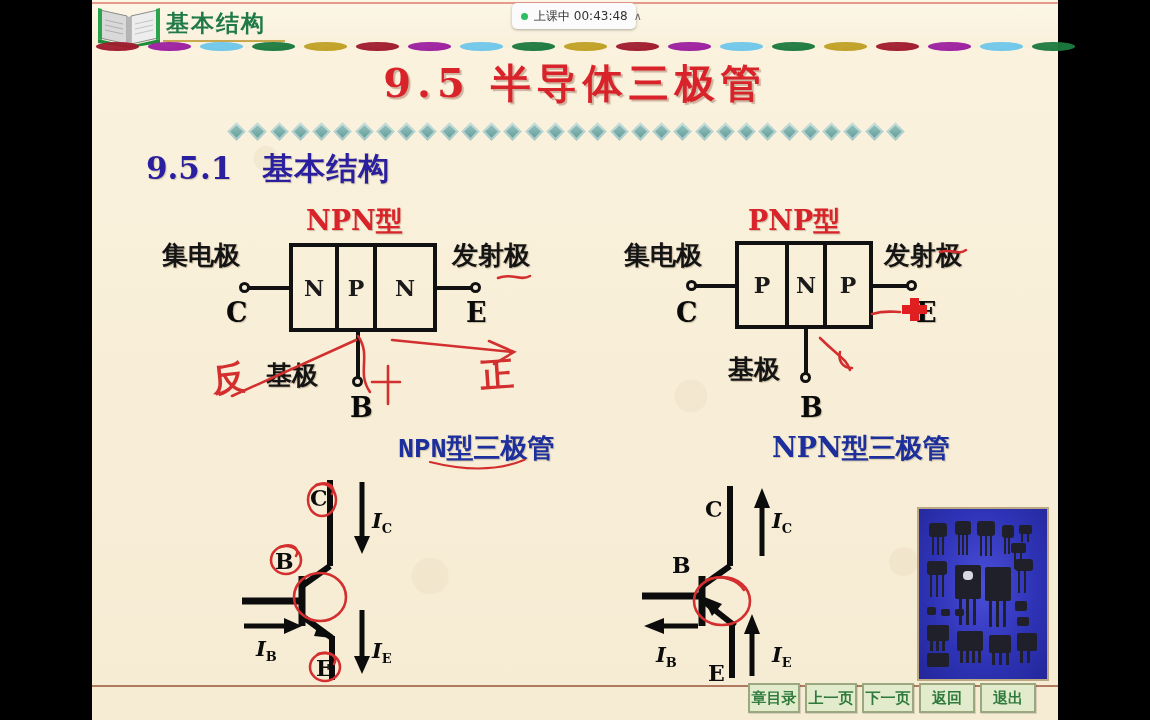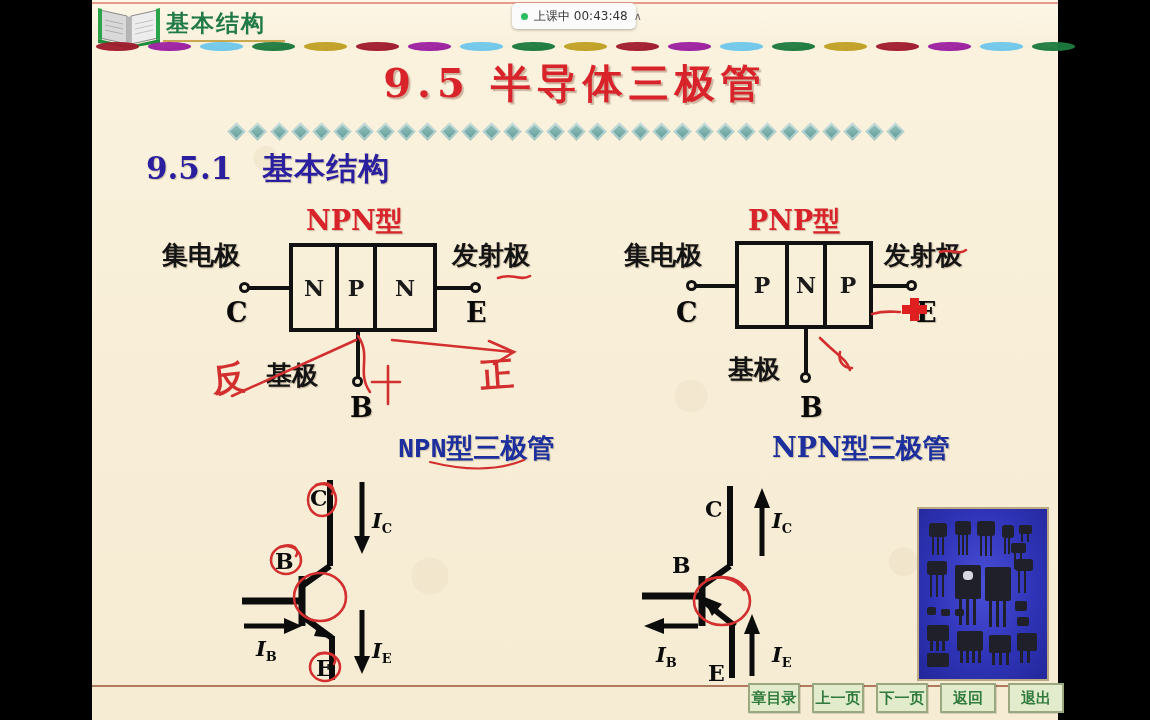--- a/index.html
+++ b/index.html
@@ -79,21 +79,21 @@
   .cur sub{font-style:normal;font-size:13px;}
 
   
   #photo{position:absolute;left:917px;top:507px;width:128px;height:170px;
     border:2px solid #b9a882;background:#2a2fb4;overflow:hidden;}
   #photo .inner{position:absolute;inset:0;background:
      radial-gradient(ellipse at 50% 45%, #4a4fd8 0%, #2f34b8 55%, #23279a 100%);}
 
   
   #btmRule{position:absolute;left:92px;top:685px;width:966px;height:2px;background:#b07a5e;}
-  #navBar{position:absolute;left:748px;top:683px;display:flex;gap:12px;z-index:30;}
+  #navBar{position:absolute;left:748px;top:683px;display:flex;gap:5px;z-index:30;}
   .navBtn{width:52px;height:30px;background:#e2eccd;border:2px solid #9aa77f;
     display:flex;align-items:center;justify-content:center;font-size:15px;font-weight:bold;
     color:#2f7a3c;font-family:"DejaVu Sans",sans-serif;box-sizing:border-box;cursor:pointer;
     box-shadow:1px 1px 0 rgba(0,0,0,.12);}
 
   
   #ink{position:absolute;left:0;top:0;width:1150px;height:720px;pointer-events:none;z-index:25;}
   .inkTxt{position:absolute;color:#d32f2f;font-family:"DejaVu Serif",serif;font-weight:bold;
     pointer-events:none;z-index:26;}
 </style>

